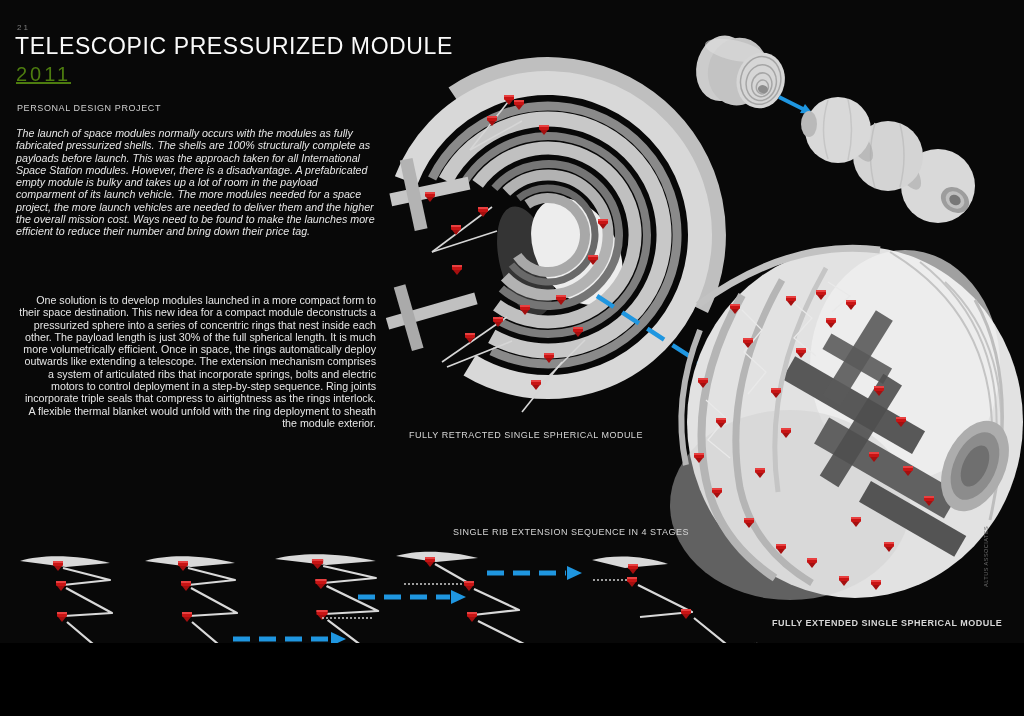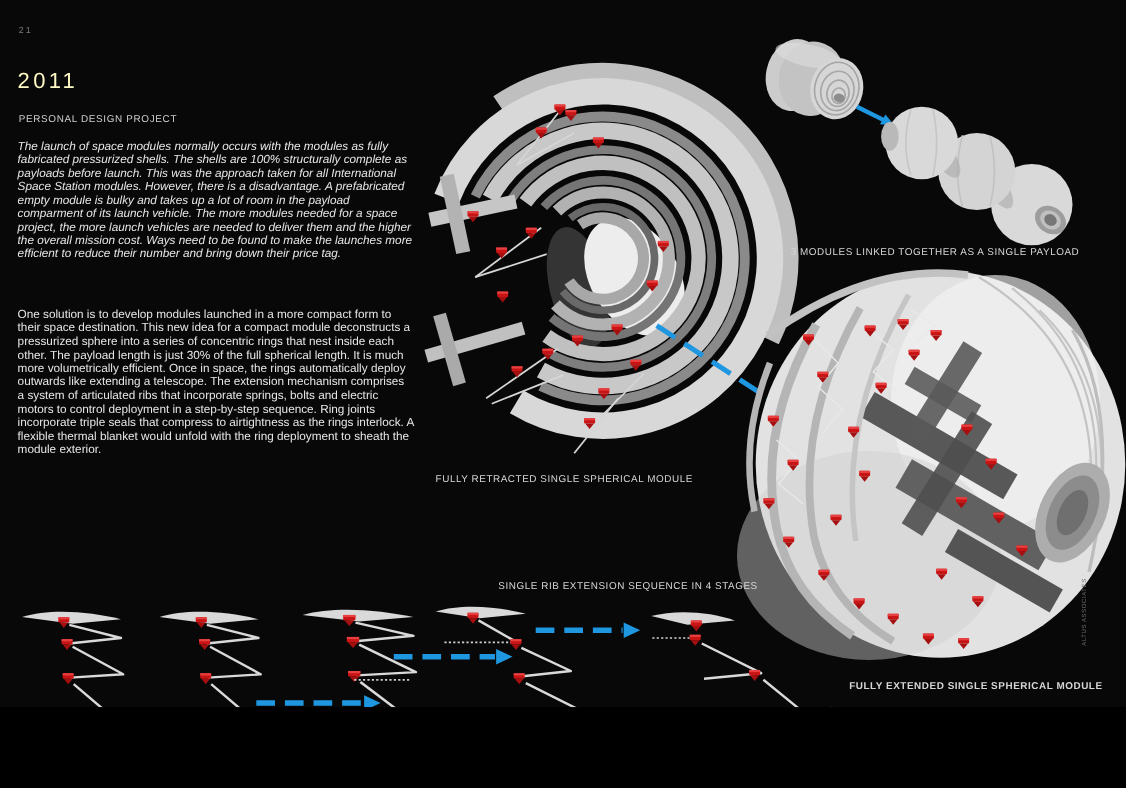--- a/index.html
+++ b/index.html
@@ -4,27 +4,27 @@
 <style>
   html,body{margin:0;padding:0;background:#000;}
   .page{
     position:relative;width:1024px;height:643px;overflow:hidden;
     background:#080808;color:#e6e6e6;
     font-family:"Liberation Sans", sans-serif;
   }
   .canvas{position:absolute;left:0;top:0;}
   .pagenum{position:absolute;left:17px;top:23px;font-size:8px;letter-spacing:2px;color:#7d7d7d;}
   .title{position:absolute;left:15px;top:33px;margin:0;font-size:23px;font-weight:400;letter-spacing:.6px;color:#fafafa;white-space:nowrap;}
-  .year{position:absolute;left:16px;top:63px;font-size:20px;letter-spacing:3px;color:#fef9c3;}
+  .year{position:absolute;left:16px;top:63px;font-size:20px;letter-spacing:3px;color:#4d7c0f;text-decoration:underline;}
   .subtitle{position:absolute;left:17px;top:103px;font-size:9px;letter-spacing:.6px;color:#cfcfcf;}
   .para{position:absolute;left:16px;width:360px;margin:0;font-size:10.7px;line-height:12.3px;color:#e6e6e6;}
   .p1{top:127px;font-style:italic;}
-  .p2{top:280px;}
+  .p2{top:294px;text-align:right;}
   .caption{position:absolute;font-size:9px;letter-spacing:.5px;color:#d6d6d6;white-space:nowrap;}
-  .cap-retracted{left:396px;top:430px;}
+  .cap-retracted{left:409px;top:430px;}
   .cap-sequence{left:413px;top:527px;margin-left:40px;}
   .cap-extended{left:772px;top:618px;font-weight:bold;}
   .cap-payload{left:700px;top:224px;width:300px;text-align:center;}
   .watermark{
     position:absolute;font-size:5.5px;letter-spacing:.5px;color:#6b6b6b;
     writing-mode:vertical-rl;transform:rotate(180deg);white-space:nowrap;
   }
   .wm-right{left:983px;top:537px;height:50px;}
   .wm-bottom{left:753px;top:647px;height:56px;}
 </style>
@@ -270,26 +270,26 @@
       <g fill="#1f96e0">
         <polygon points="242,683 226,676 226,690"></polygon>
         <polygon points="346,639 331,632 331,646"></polygon>
         <polygon points="466,597 451,590 451,604"></polygon>
         <polygon points="582,573 567,566 567,580"></polygon>
       </g>
     </g>
   </svg>
 
   <div class="pagenum">21</div>
+  <h1 class="title">TELESCOPIC PRESSURIZED MODULE</h1>
   <div class="year">2011</div>
   <div class="subtitle">PERSONAL DESIGN PROJECT</div>
 
   <p class="para p1">The launch of space modules normally occurs with the modules as fully fabricated pressurized shells. The shells are 100% structurally complete as payloads before launch. This was the approach taken for all International Space Station modules.  However, there is a disadvantage. A prefabricated empty module is bulky and takes up a lot of room in the payload comparment of its launch vehicle. The more modules needed for a space project, the more launch vehicles are needed to deliver them and the higher the overall mission cost. Ways need to be found to make the launches more efficient to reduce their number and bring down their price tag.</p>
   <p class="para p2">One solution is to develop modules launched in a more compact form to their space destination. This new idea for a compact module deconstructs a pressurized sphere into a series of concentric rings that nest inside each other. The payload length is just 30% of the full spherical length.  It is much more volumetrically efficient.  Once in space, the rings automatically deploy outwards like extending a telescope. The extension mechanism comprises a system of articulated ribs that incorporate springs, bolts and electric motors to control deployment in a step-by-step sequence.  Ring joints incorporate triple seals that compress to airtightness as the rings interlock. A flexible thermal blanket would unfold with the ring deployment to sheath the module exterior.</p>
 
-  <div class="caption cap-payload">3 MODULES LINKED TOGETHER AS A SINGLE PAYLOAD</div>
   <div class="caption cap-retracted">FULLY RETRACTED SINGLE SPHERICAL MODULE</div>
   <div class="caption cap-sequence">SINGLE RIB EXTENSION SEQUENCE IN 4 STAGES</div>
   <div class="caption cap-extended">FULLY EXTENDED SINGLE SPHERICAL MODULE</div>
 
   <div class="watermark wm-right">ALTUS ASSOCIATES</div>
   <div class="watermark wm-bottom">ALTUS ASSOCIATES</div>
 </div>
 
 </body></html>

